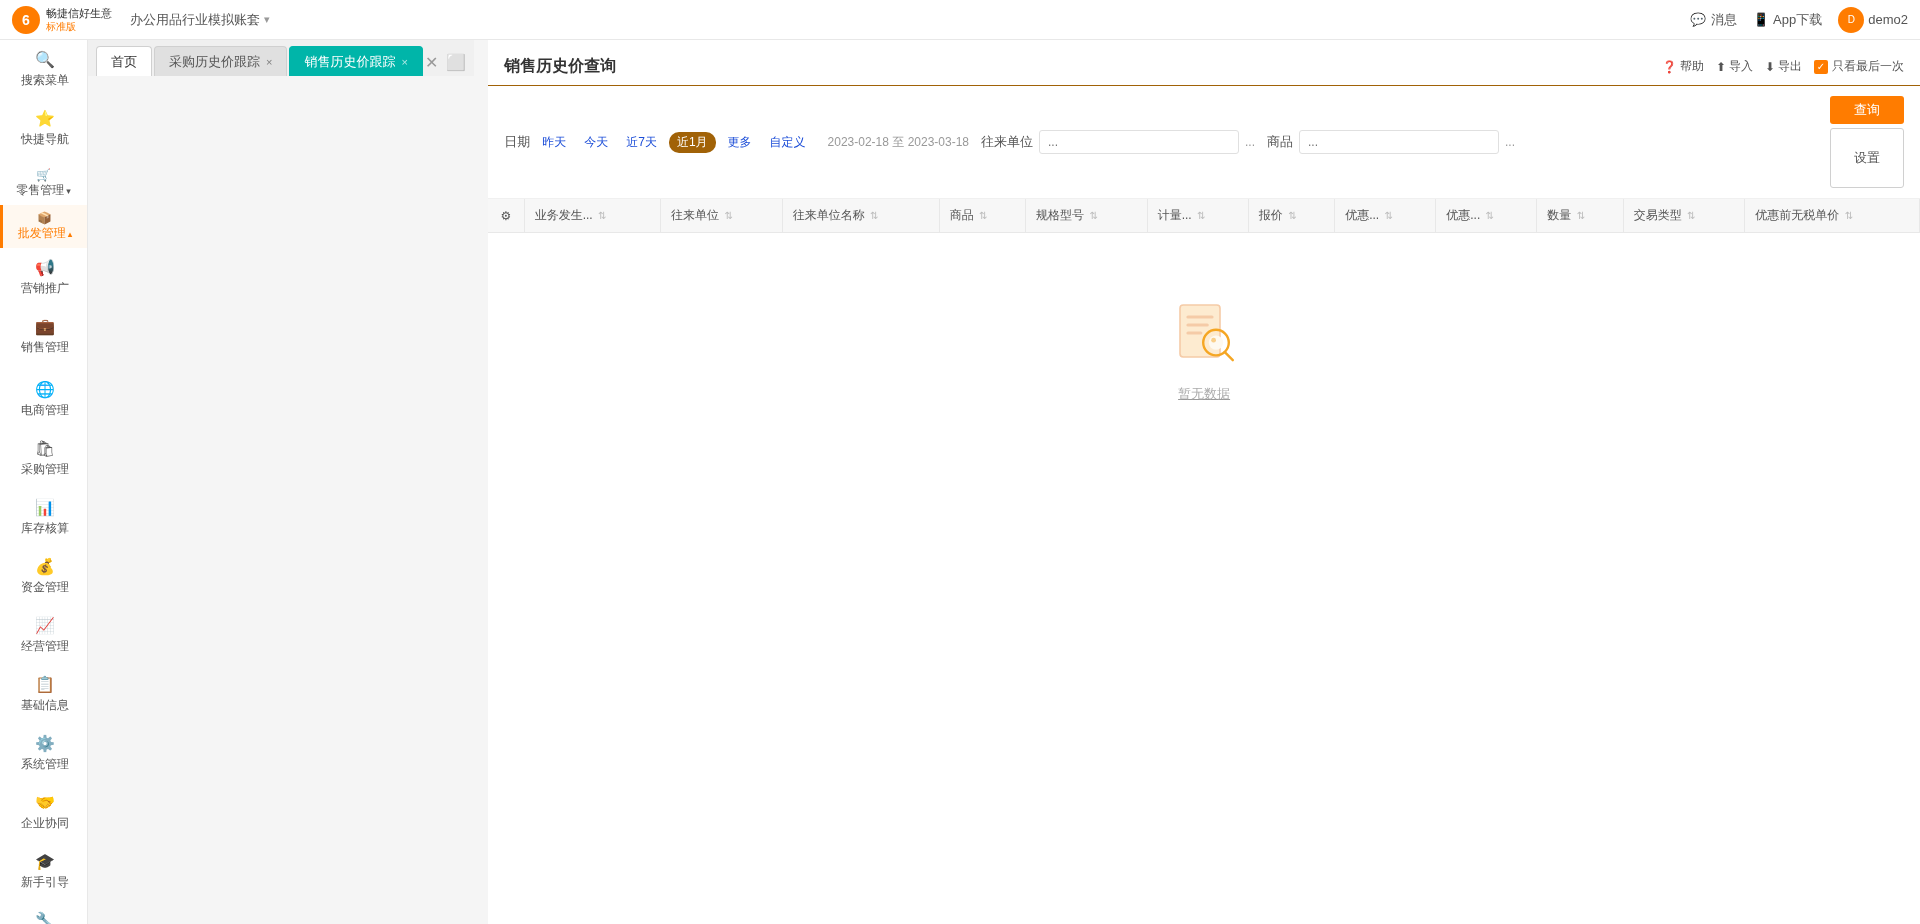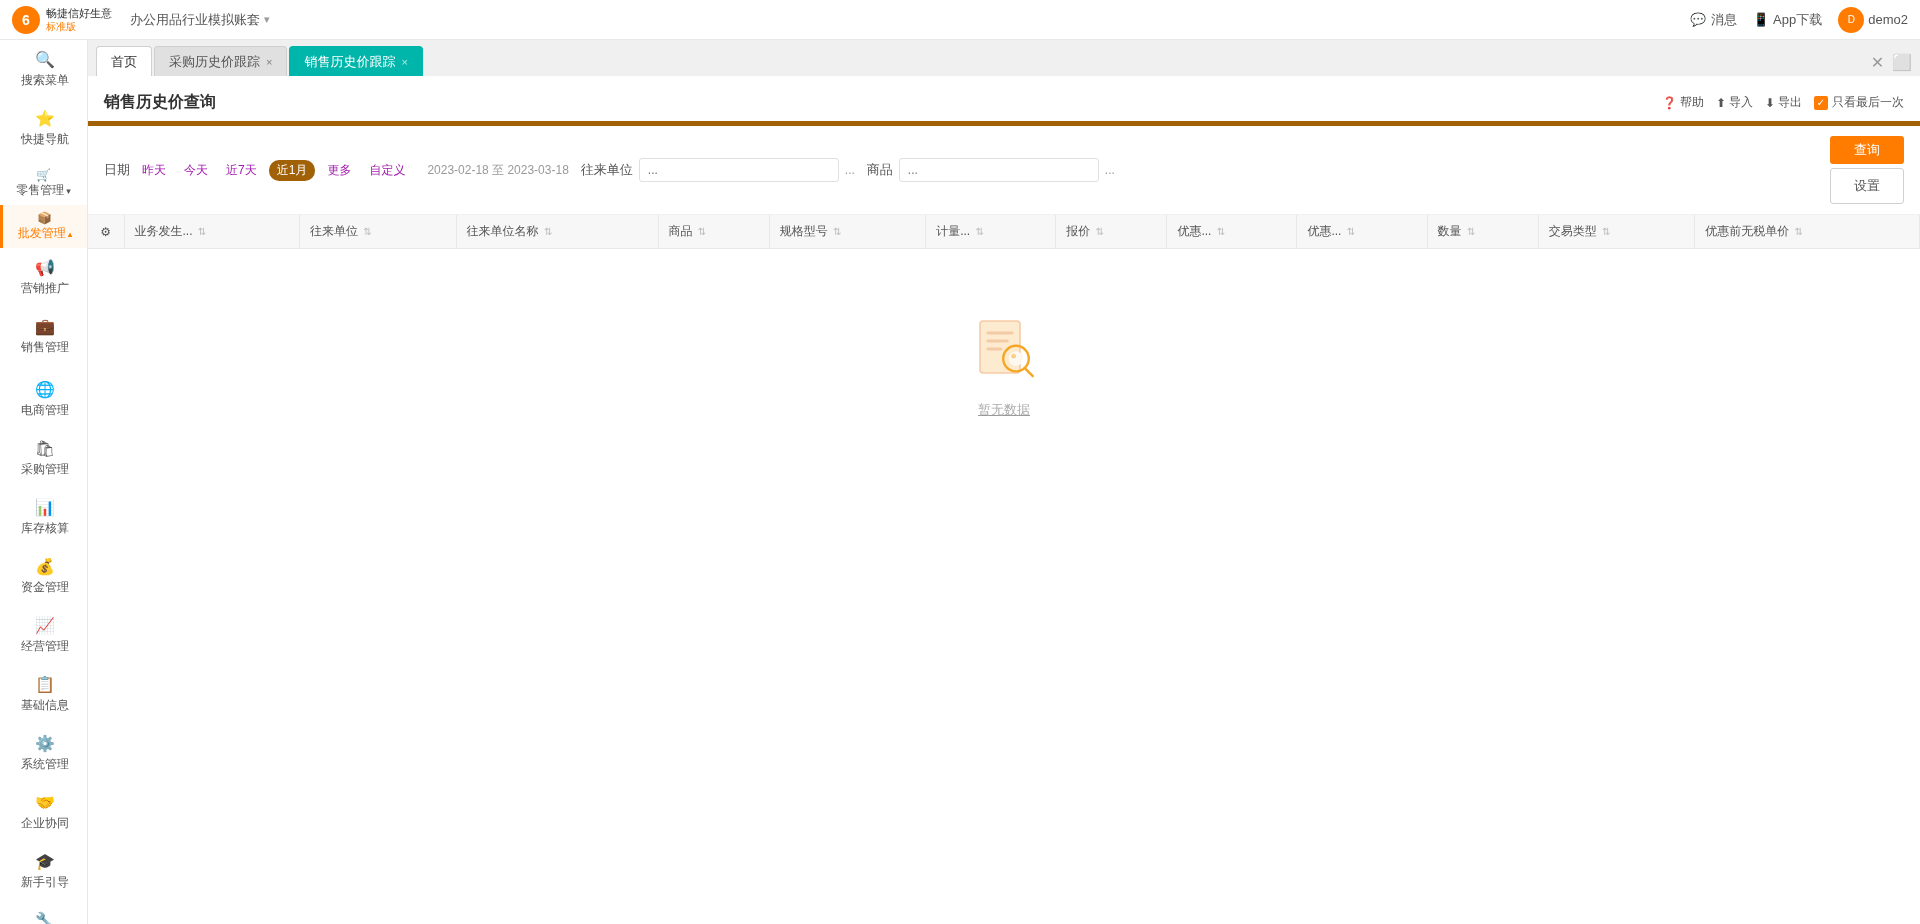--- a/index.html
+++ b/index.html
@@ -52,21 +52,21 @@
       text-align: center;
       border-left: 3px solid transparent;
       transition: all 0.2s;
     }
     .sidebar-item .icon { font-size: 16px; margin-bottom: 3px; }
     .sidebar-section { display: flex; flex-direction: column; align-items: center; padding: 6px 4px; cursor: pointer; color: #555; font-size: 12px; text-align: center; }
     .sidebar-section .section-label { display: flex; align-items: center; gap: 2px; }
     .sidebar-divider { height: 1px; background: #f0f0f0; margin: 2px 8px; }
 
     
-    .content-area { flex: 1; display: flex; flex-direction: column; overflow: hidden; }
+    .content-area { flex: 1; display: flex; flex-direction: row; overflow: hidden; gap: 14px; }
 
     
     .tabs-bar {
       height: 36px;
       background: #f0f0f0;
       display: flex;
       align-items: flex-end;
       padding: 0 8px;
       border-bottom: none;
       flex-shrink: 0;
@@ -99,21 +99,21 @@
     .tab-close { font-size: 11px; cursor: pointer; opacity: 0.7; }
     .tabs-right { margin-left: auto; display: flex; align-items: center; gap: 8px; padding-bottom: 4px; }
     .tabs-right-btn { font-size: 16px; color: #999; cursor: pointer; }
 
     
     .page-content { flex: 1; background: #fff; overflow: auto; display: flex; flex-direction: column; }
 
     
     .page-header {
       padding: 16px 16px 8px;
-      border-bottom: 5px solid #a16207;
+      border-bottom: 1px solid #a16207;
       display: flex;
       align-items: center;
       justify-content: space-between;
       flex-shrink: 0;
     }
     .page-title { font-size: 16px; font-weight: 600; color: #333; }
     .page-header-actions { display: flex; align-items: center; gap: 12px; }
     .action-link { display: flex; align-items: center; gap: 3px; color: #555; font-size: 12px; cursor: pointer; }
     .checkbox-label { display: flex; align-items: center; gap: 4px; color: #555; font-size: 12px; cursor: pointer; }
     .checkbox-checked { width: 14px; height: 14px; background: #ff7c00; border-radius: 2px; display: flex; align-items: center; justify-content: center; color: white; font-size: 10px; }
@@ -123,29 +123,29 @@
       padding: 10px 16px;
       display: flex;
       align-items: center;
       gap: 12px;
       border-bottom: 1px solid #f0f0f0;
       flex-shrink: 0;
       flex-wrap: wrap;
     }
     .filter-group { display: flex; align-items: center; gap: 6px; }
     .filter-label { color: #555; font-size: 13px; }
-    .date-btn { padding: 2px 6px; font-size: 12px; color: #a21caf; cursor: pointer; border-radius: 3px; }
+    .date-btn { padding: 2px 6px; font-size: 12px; color: #1d4ed8; cursor: pointer; border-radius: 3px; }
     .date-btn.active { background: #a16207; color: #fff; border-radius: 10px; padding: 2px 8px; }
     .date-range { font-size: 12px; color: #999; margin-left: 4px; }
     .filter-input-group { display: flex; align-items: center; gap: 6px; }
     .filter-input-label { color: #555; font-size: 13px; white-space: nowrap; }
     .filter-input { border: 1px solid #e0e0e0; border-radius: 3px; padding: 4px 8px; font-size: 12px; width: 180px; color: #333; outline: none; }
     .filter-dots { color: #999; font-size: 12px; }
     .query-btn { background: #ff7c00; color: #fff; border: none; border-radius: 3px; padding: 5px 24px; font-size: 13px; cursor: pointer; }
-    .setting-btn { background: #fff; color: #555; border: 1px solid #d0d0d0; border-radius: 3px; padding: 8px 12px; font-size: 13px; cursor: pointer; }
+    .setting-btn { background: #fff; color: #555; border: 1px solid #d0d0d0; border-radius: 3px; padding: 20px 12px; font-size: 13px; cursor: pointer; }
     .filter-actions { display: flex; flex-direction: column; gap: 4px; margin-left: auto; }
 
     
     .table-container { flex: 1; overflow: auto; }
     table { width: 100%; border-collapse: collapse; font-size: 12px; }
     thead tr { background: #f7f7f7; border-bottom: 1px solid #e8e8e8; }
     thead th {
       padding: 8px 10px;
       text-align: left;
       color: #555;

